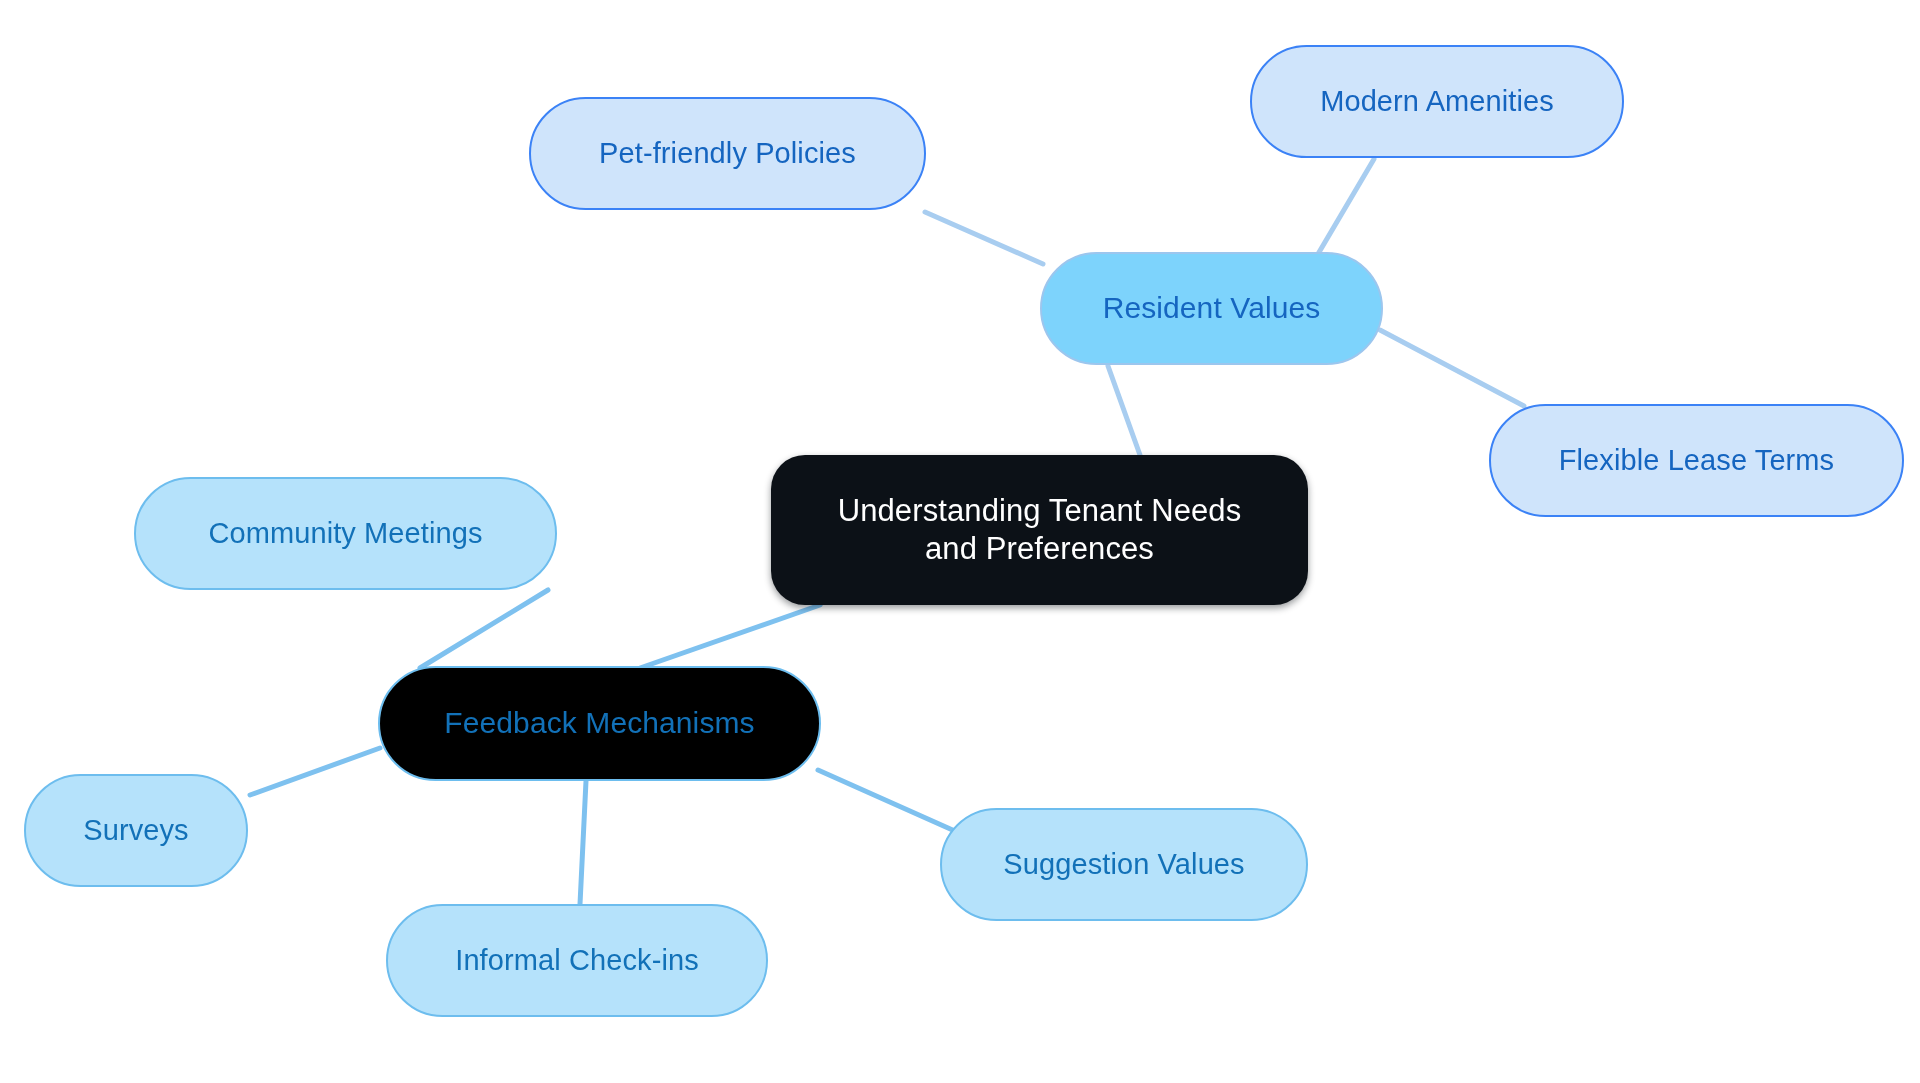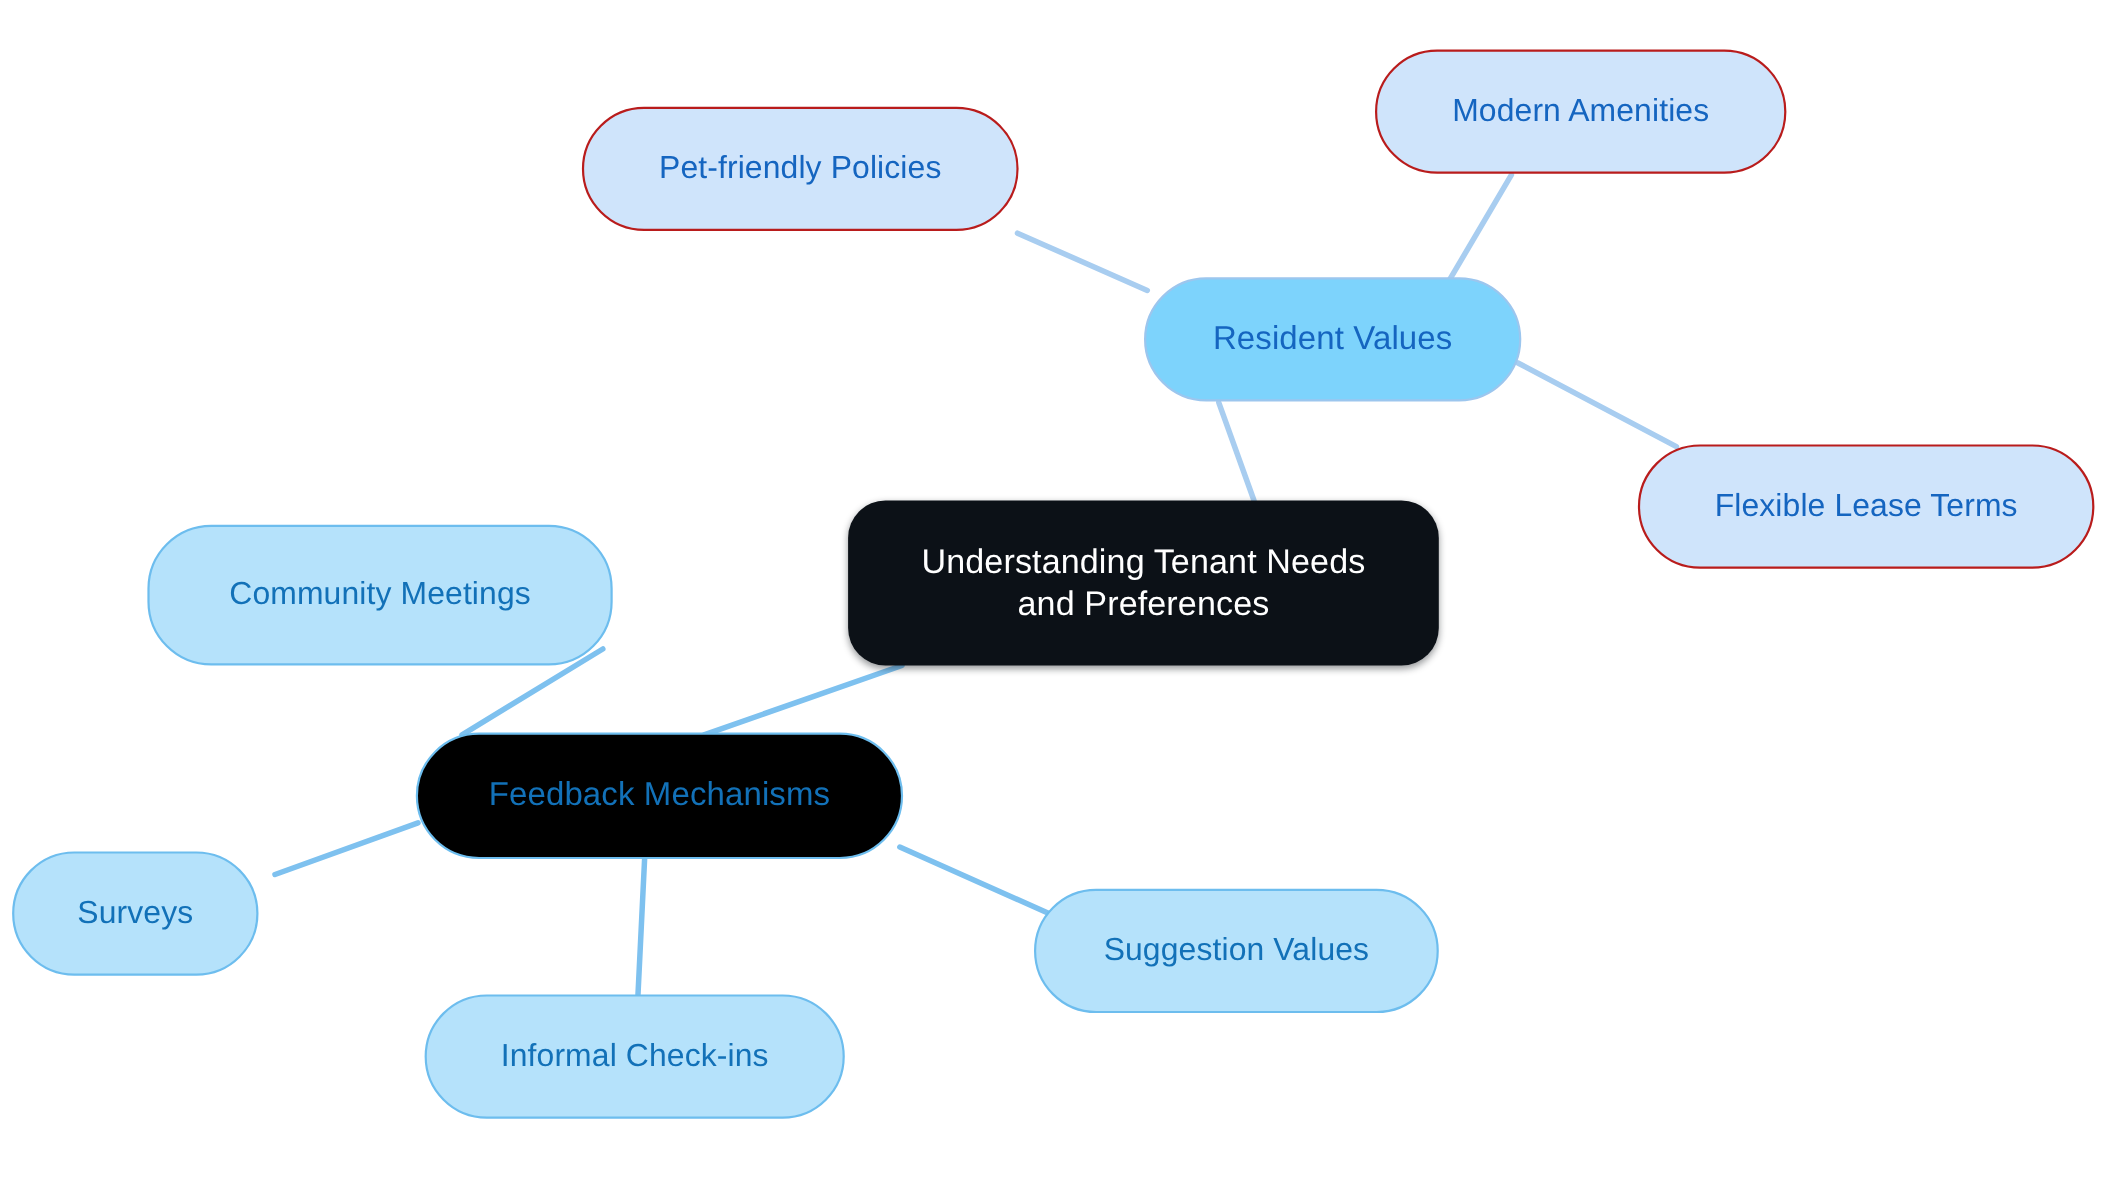--- a/index.html
+++ b/index.html
@@ -54,21 +54,21 @@
     font-size: 30px;
   }
   .node-branch-b {
     background: #000000;
     border: 2px solid #6dbdee;
     color: #1271b8;
     font-size: 30px;
   }
   .node-leaf-a {
     background: #cfe4fb;
-    border: 2px solid #b91c1c;
+    border: 2px solid #3b82f6;
     color: #1565c0;
     font-size: 29px;
   }
   .node-leaf-b {
     background: #b5e2fb;
     border: 2px solid #6dbdee;
     color: #1271b8;
     font-size: 29px;
   }
 </style>
@@ -102,25 +102,25 @@
   </div>
 
   <div class="node node-leaf-a" style="left: 1489px; top: 404px; width: 415px; height: 113px;">
     <span>Flexible Lease Terms</span>
   </div>
 
   <div class="node node-branch-b" style="left: 378px; top: 666px; width: 443px; height: 115px;">
     <span>Feedback Mechanisms</span>
   </div>
 
-  <div class="node node-leaf-b" style="left: 134px; top: 477px; width: 423px; height: 128px;">
+  <div class="node node-leaf-b" style="left: 134px; top: 477px; width: 423px; height: 113px;">
     <span>Community Meetings</span>
   </div>
 
-  <div class="node node-leaf-b" style="left: 11px; top: 774px; width: 224px; height: 113px;">
+  <div class="node node-leaf-b" style="left: 24px; top: 774px; width: 224px; height: 113px;">
     <span>Surveys</span>
   </div>
 
   <div class="node node-leaf-b" style="left: 386px; top: 904px; width: 382px; height: 113px;">
     <span>Informal Check-ins</span>
   </div>
 
   <div class="node node-leaf-b" style="left: 940px; top: 808px; width: 368px; height: 113px;">
     <span>Suggestion Values</span>
   </div>

